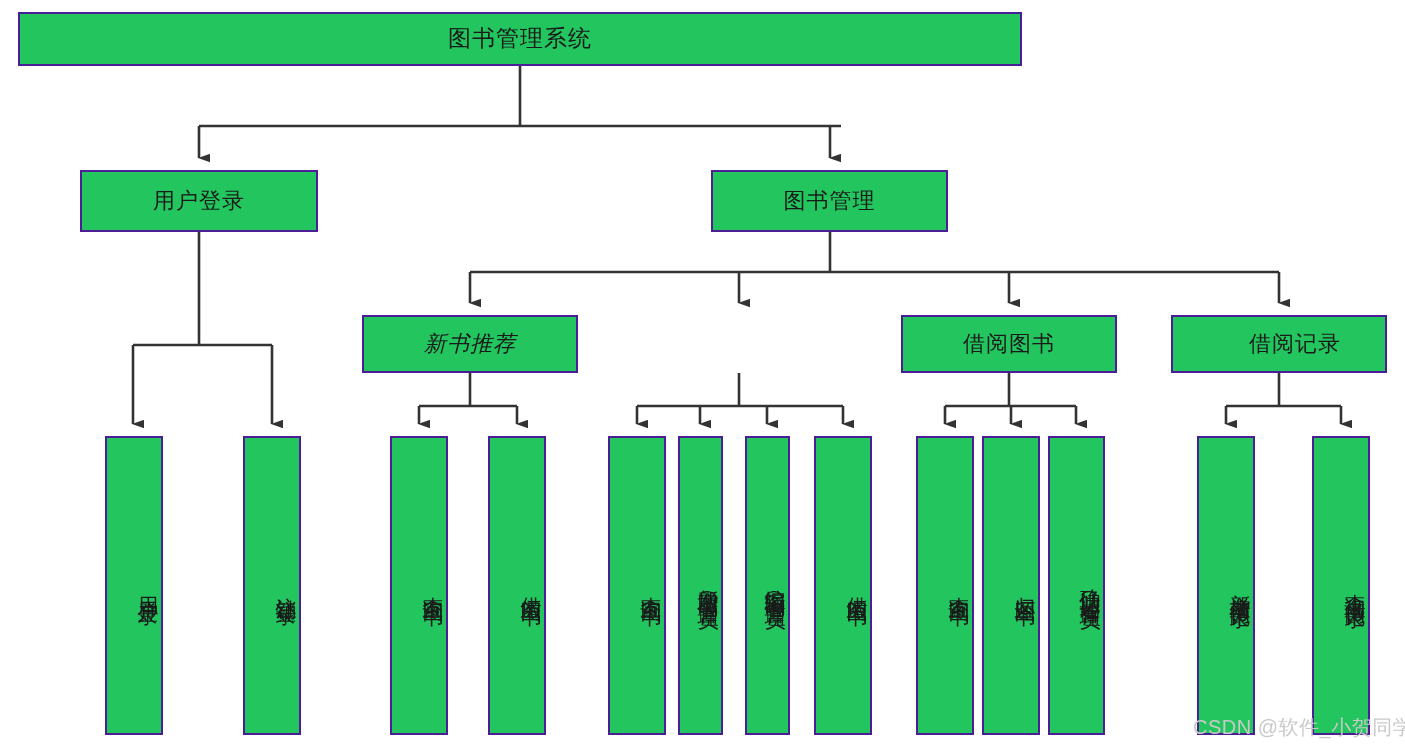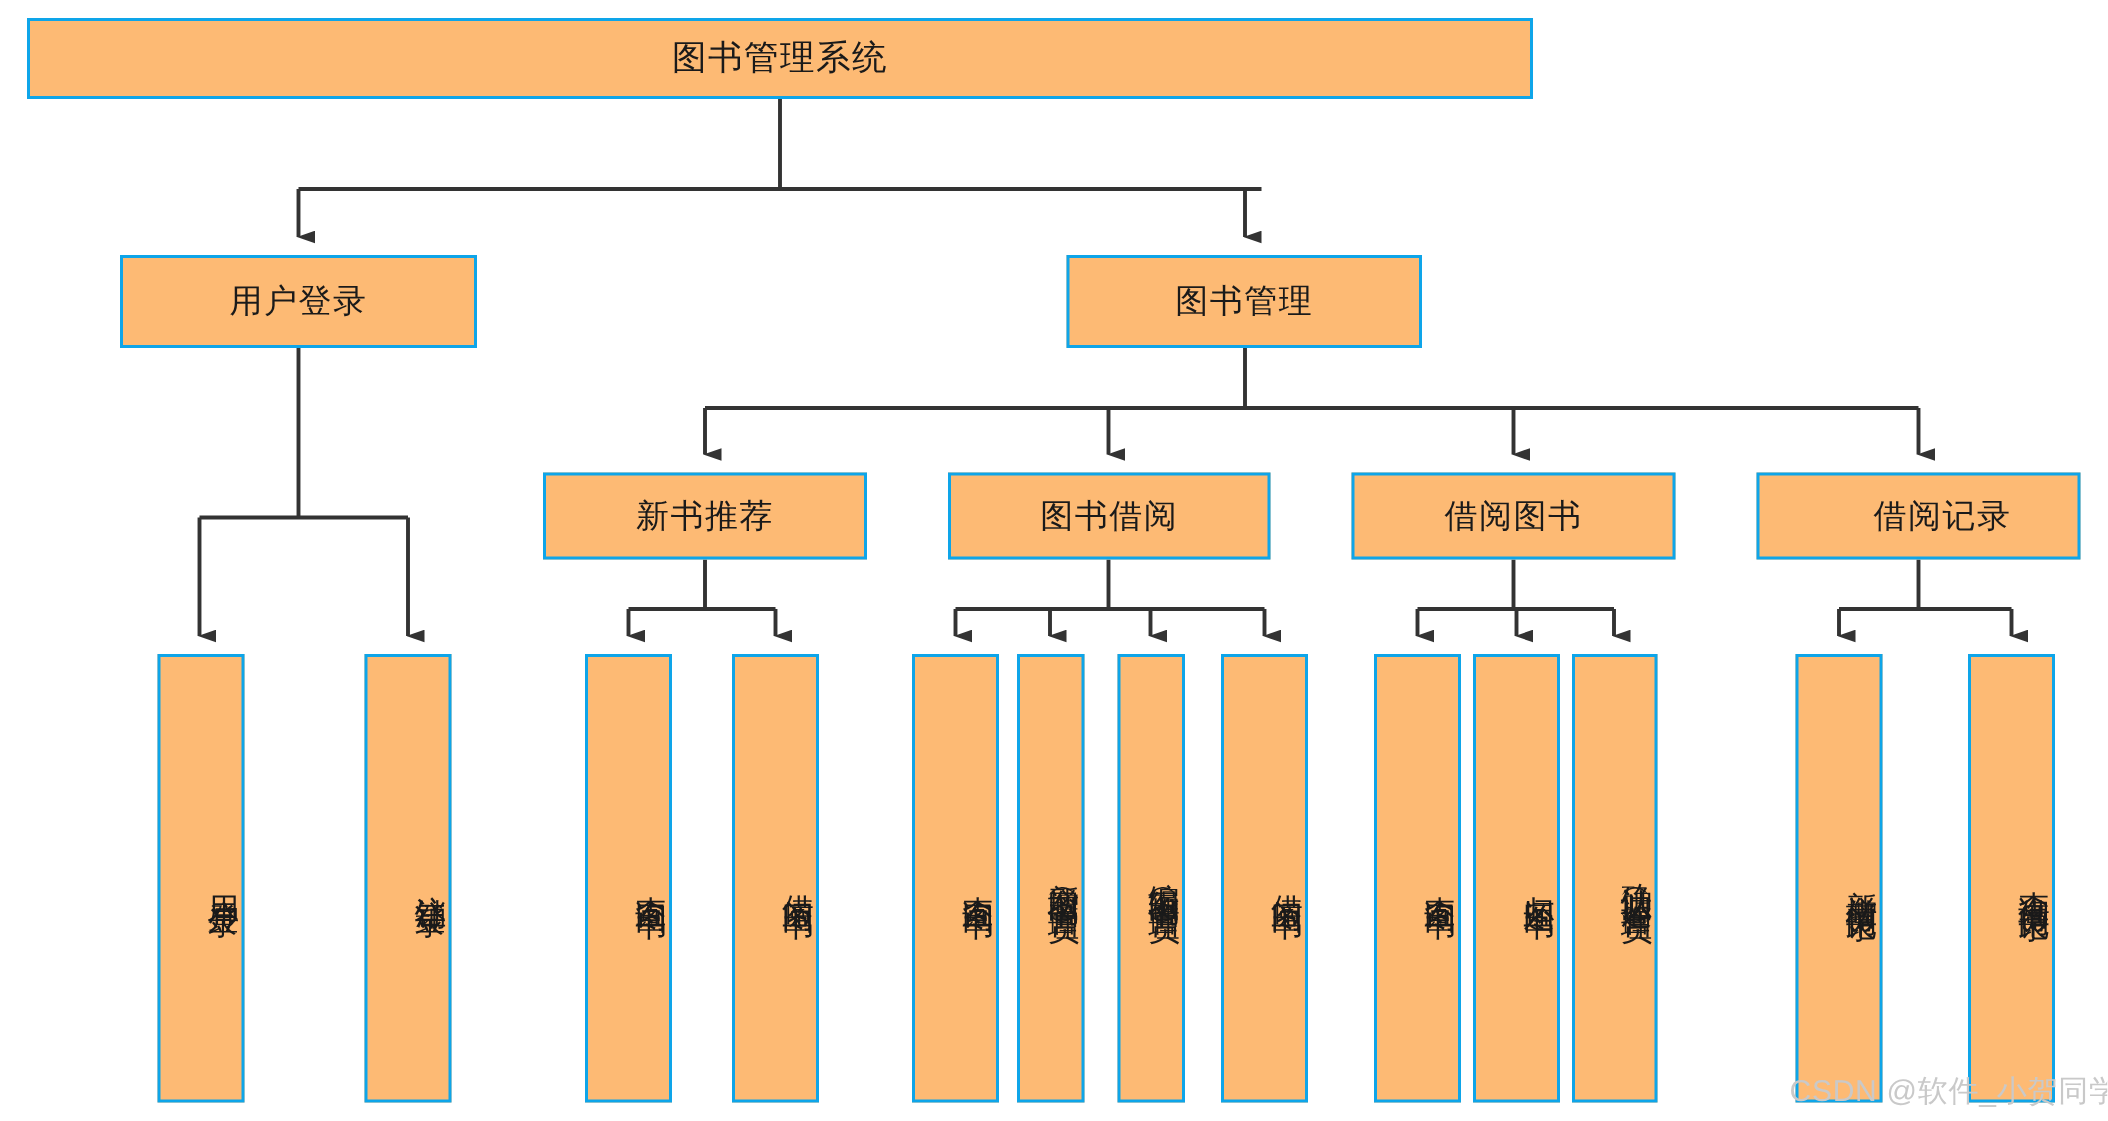--- a/index.html
+++ b/index.html
@@ -22,22 +22,22 @@
     position: absolute;
     left: 0;
     top: 0;
     width: 1405px;
     height: 747px;
     pointer-events: none;
   }
   .node {
     position: absolute;
     box-sizing: border-box;
-    background: #fdba74;
-    border: 2px solid #0ea5e9;
+    background: #22c55e;
+    border: 2px solid #4c1d95;
     display: flex;
     align-items: center;
     justify-content: center;
     text-align: center;
     color: #1a1a1a;
     z-index: 2;
   }
   .node.horiz {
     font-size: 22px;
     letter-spacing: 1px;
@@ -119,22 +119,21 @@
       <path d="M1226,406 L1226,424" marker-end="url(#arrow)"></path>
       <path d="M1341,406 L1341,424" marker-end="url(#arrow)"></path>
     </g>
   </svg>
 
   <div class="node horiz root" style="left: 18px; top: 12px; width: 1004px; height: 54px;">图书管理系统</div>
 
   <div class="node horiz" style="left: 80px; top: 170px; width: 238px; height: 62px;">用户登录</div>
   <div class="node horiz" style="left: 711px; top: 170px; width: 237px; height: 62px;">图书管理</div>
 
-  <div class="node horiz" style="left: 362px; top: 315px; width: 216px; height: 58px;">新书推荐</div>
-  <div class="node horiz" style="left: 632px; top: 315px; width: 215px; height: 58px;">图书借阅</div>
+  <div class="node horiz" style="left: 362px; top: 315px; width: 216px; height: 58px; font-style: italic;">新书推荐</div>
   <div class="node horiz" style="left: 901px; top: 315px; width: 216px; height: 58px;">借阅图书</div>
   <div class="node horiz" style="left: 1171px; top: 315px; width: 216px; height: 58px; padding-left: 32px;">借阅记录</div>
 
   <div class="node vert" style="left: 105px; top: 436px; width: 58px; height: 299px;">用户登录</div>
   <div class="node vert" style="left: 243px; top: 436px; width: 58px; height: 299px;">注销登录</div>
 
   <div class="node vert" style="left: 390px; top: 436px; width: 58px; height: 299px;">查询图书</div>
   <div class="node vert" style="left: 488px; top: 436px; width: 58px; height: 299px;">借阅图书</div>
 
   <div class="node vert" style="left: 608px; top: 436px; width: 58px; height: 299px;">查询图书</div>

